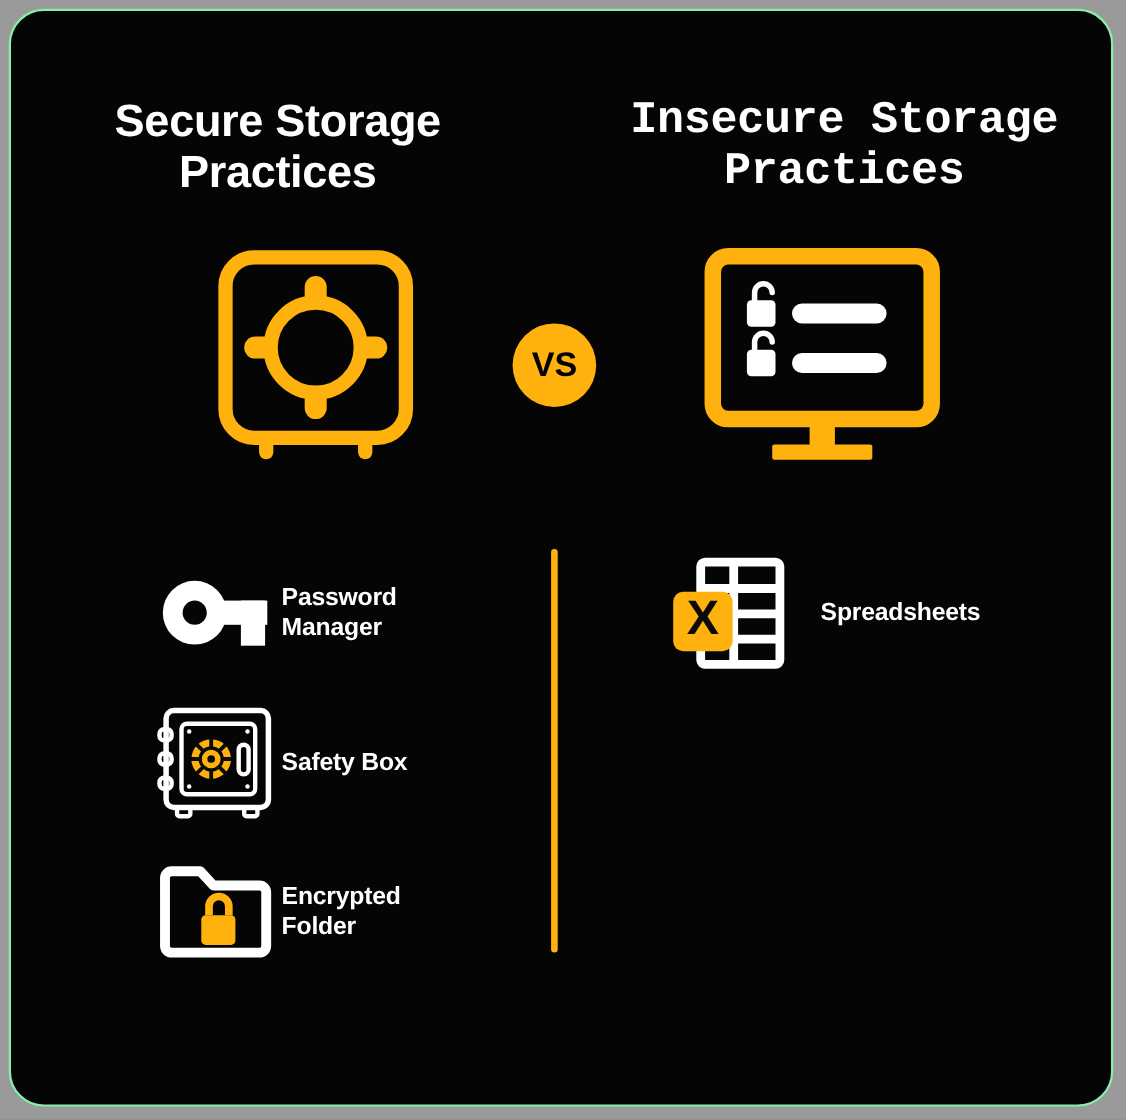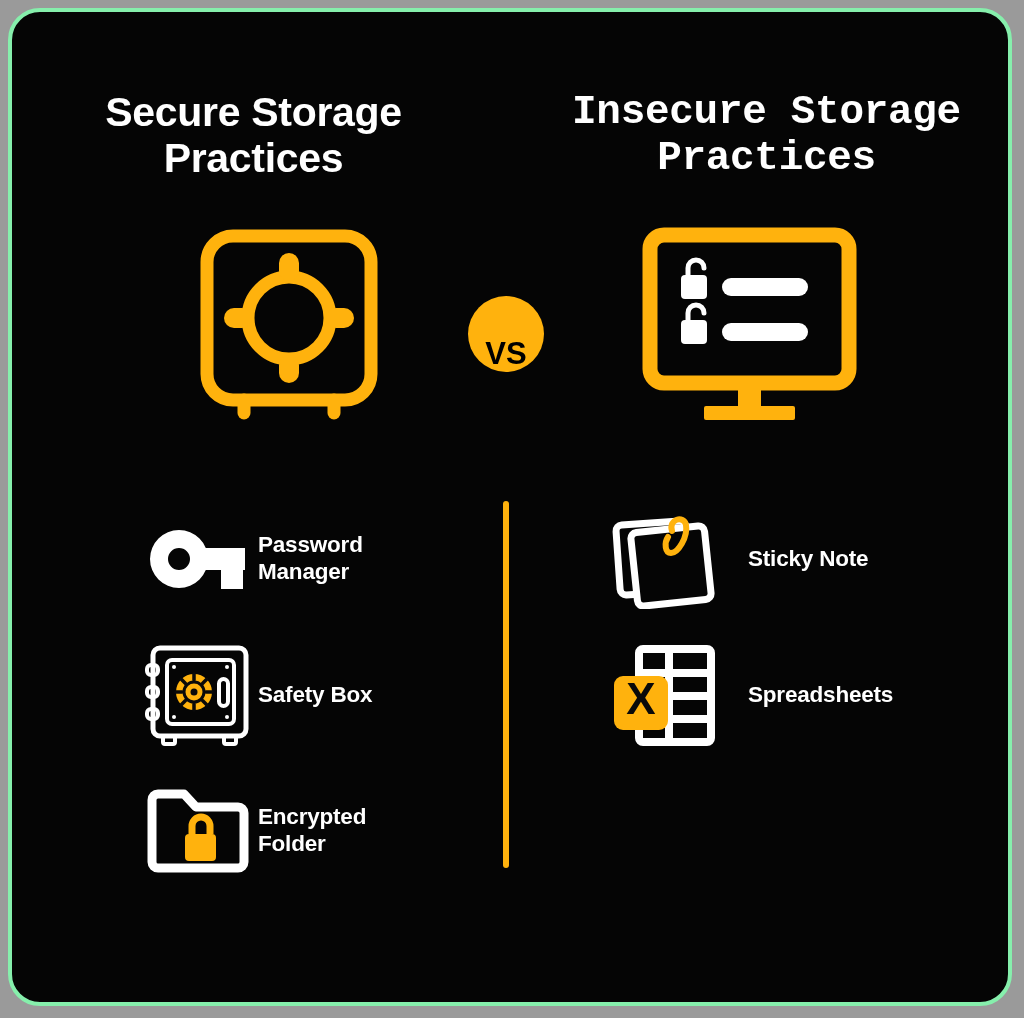--- a/index.html
+++ b/index.html
@@ -14,21 +14,21 @@
     overflow: hidden;
   }
   .card {
     position: absolute;
     left: 8px;
     top: 8px;
     width: 1004px;
     height: 998px;
     box-sizing: border-box;
     background: #050505;
-    border: 4px solid #86efac;
+    border: 2px solid #86efac;
     border-radius: 32px;
     overflow: hidden;
   }
   .headings {
     position: absolute;
     top: 78px;
     left: 0;
     width: 100%;
     display: flex;
   }
@@ -63,21 +63,21 @@
 
   .vs-badge {
     position: absolute;
     left: 456px;
     top: 284px;
     width: 76px;
     height: 76px;
     border-radius: 50%;
     background: #FFB20D;
     display: flex;
-    align-items: flex-end;
+    align-items: center;
     justify-content: center;
     color: #000000;
     font-size: 31px;
     font-weight: bold;
     letter-spacing: 0px;
   }
 
   .divider {
     position: absolute;
     left: 491px;
@@ -243,30 +243,20 @@
         </div>
         <div class="item-label">Encrypted
 Folder</div>
       </div>
 
     </div>
 
     <div class="col col-right">
 
 
-      <div class="item">
-        <div class="item-icon">
-          <svg width="108" height="100" viewBox="0 0 108 100">
-            <rect x="8" y="14" width="70" height="70" rx="6" fill="#050505" stroke="#ffffff" stroke-width="7" transform="rotate(-4 43 49)"></rect>
-            <rect x="24" y="20" width="74" height="74" rx="6" fill="#050505" stroke="#ffffff" stroke-width="7" transform="rotate(-6 61 57)"></rect>
-            <path d="M62 22 C58 10 74 6 76 16 C78 28 68 44 61 44 C55 44 54 34 58 28" fill="none" stroke="#FFB20D" stroke-width="6" stroke-linecap="round"></path>
-          </svg>
-        </div>
-        <div class="item-label">Sticky Note</div>
-      </div>
 
       <div class="item">
         <div class="item-icon">
           <svg width="110" height="105" viewBox="0 0 110 105">
             <rect x="30" y="6" width="72" height="93" rx="4" fill="none" stroke="#ffffff" stroke-width="8"></rect>
             <path d="M30 30 L102 30 M30 53 L102 53 M30 76 L102 76 M60 6 L60 99" stroke="#ffffff" stroke-width="8"></path>
             <rect x="5" y="33" width="54" height="54" rx="9" fill="#FFB20D"></rect>
             <text x="32" y="71" text-anchor="middle" font-family="'Liberation Sans', sans-serif" font-size="44" font-weight="bold" fill="#0a0a0a">X</text>
           </svg>
         </div>

